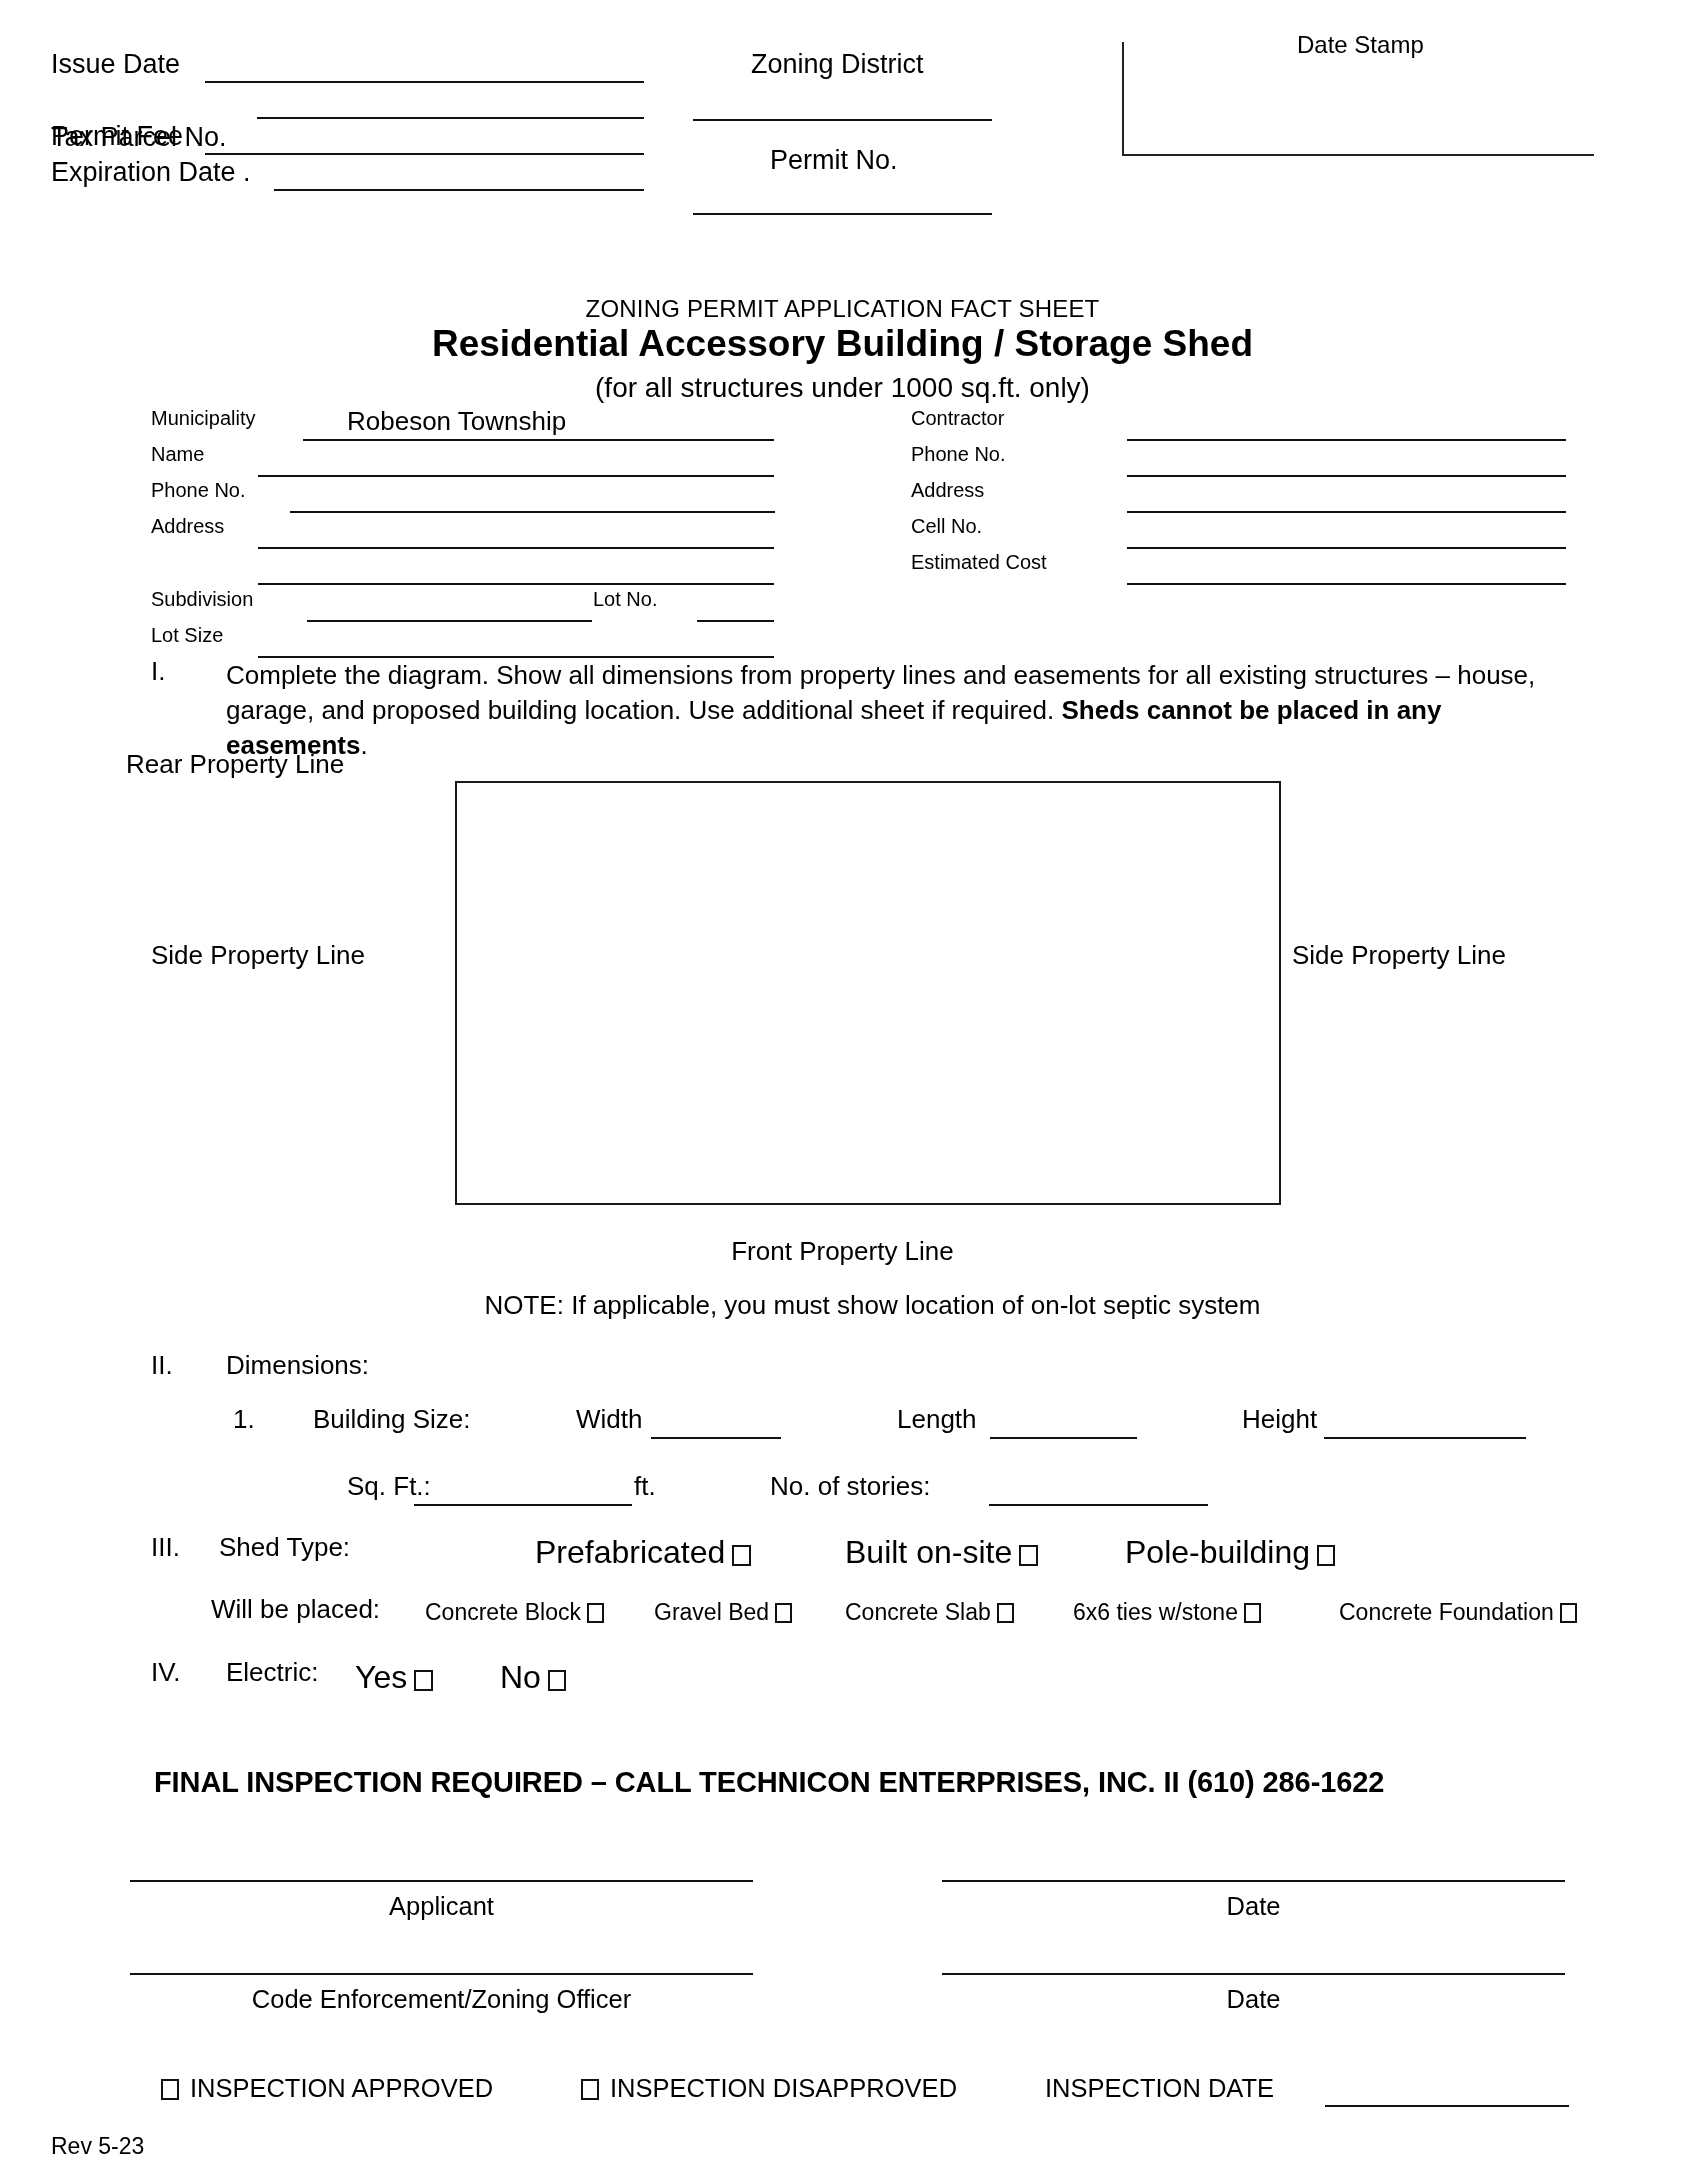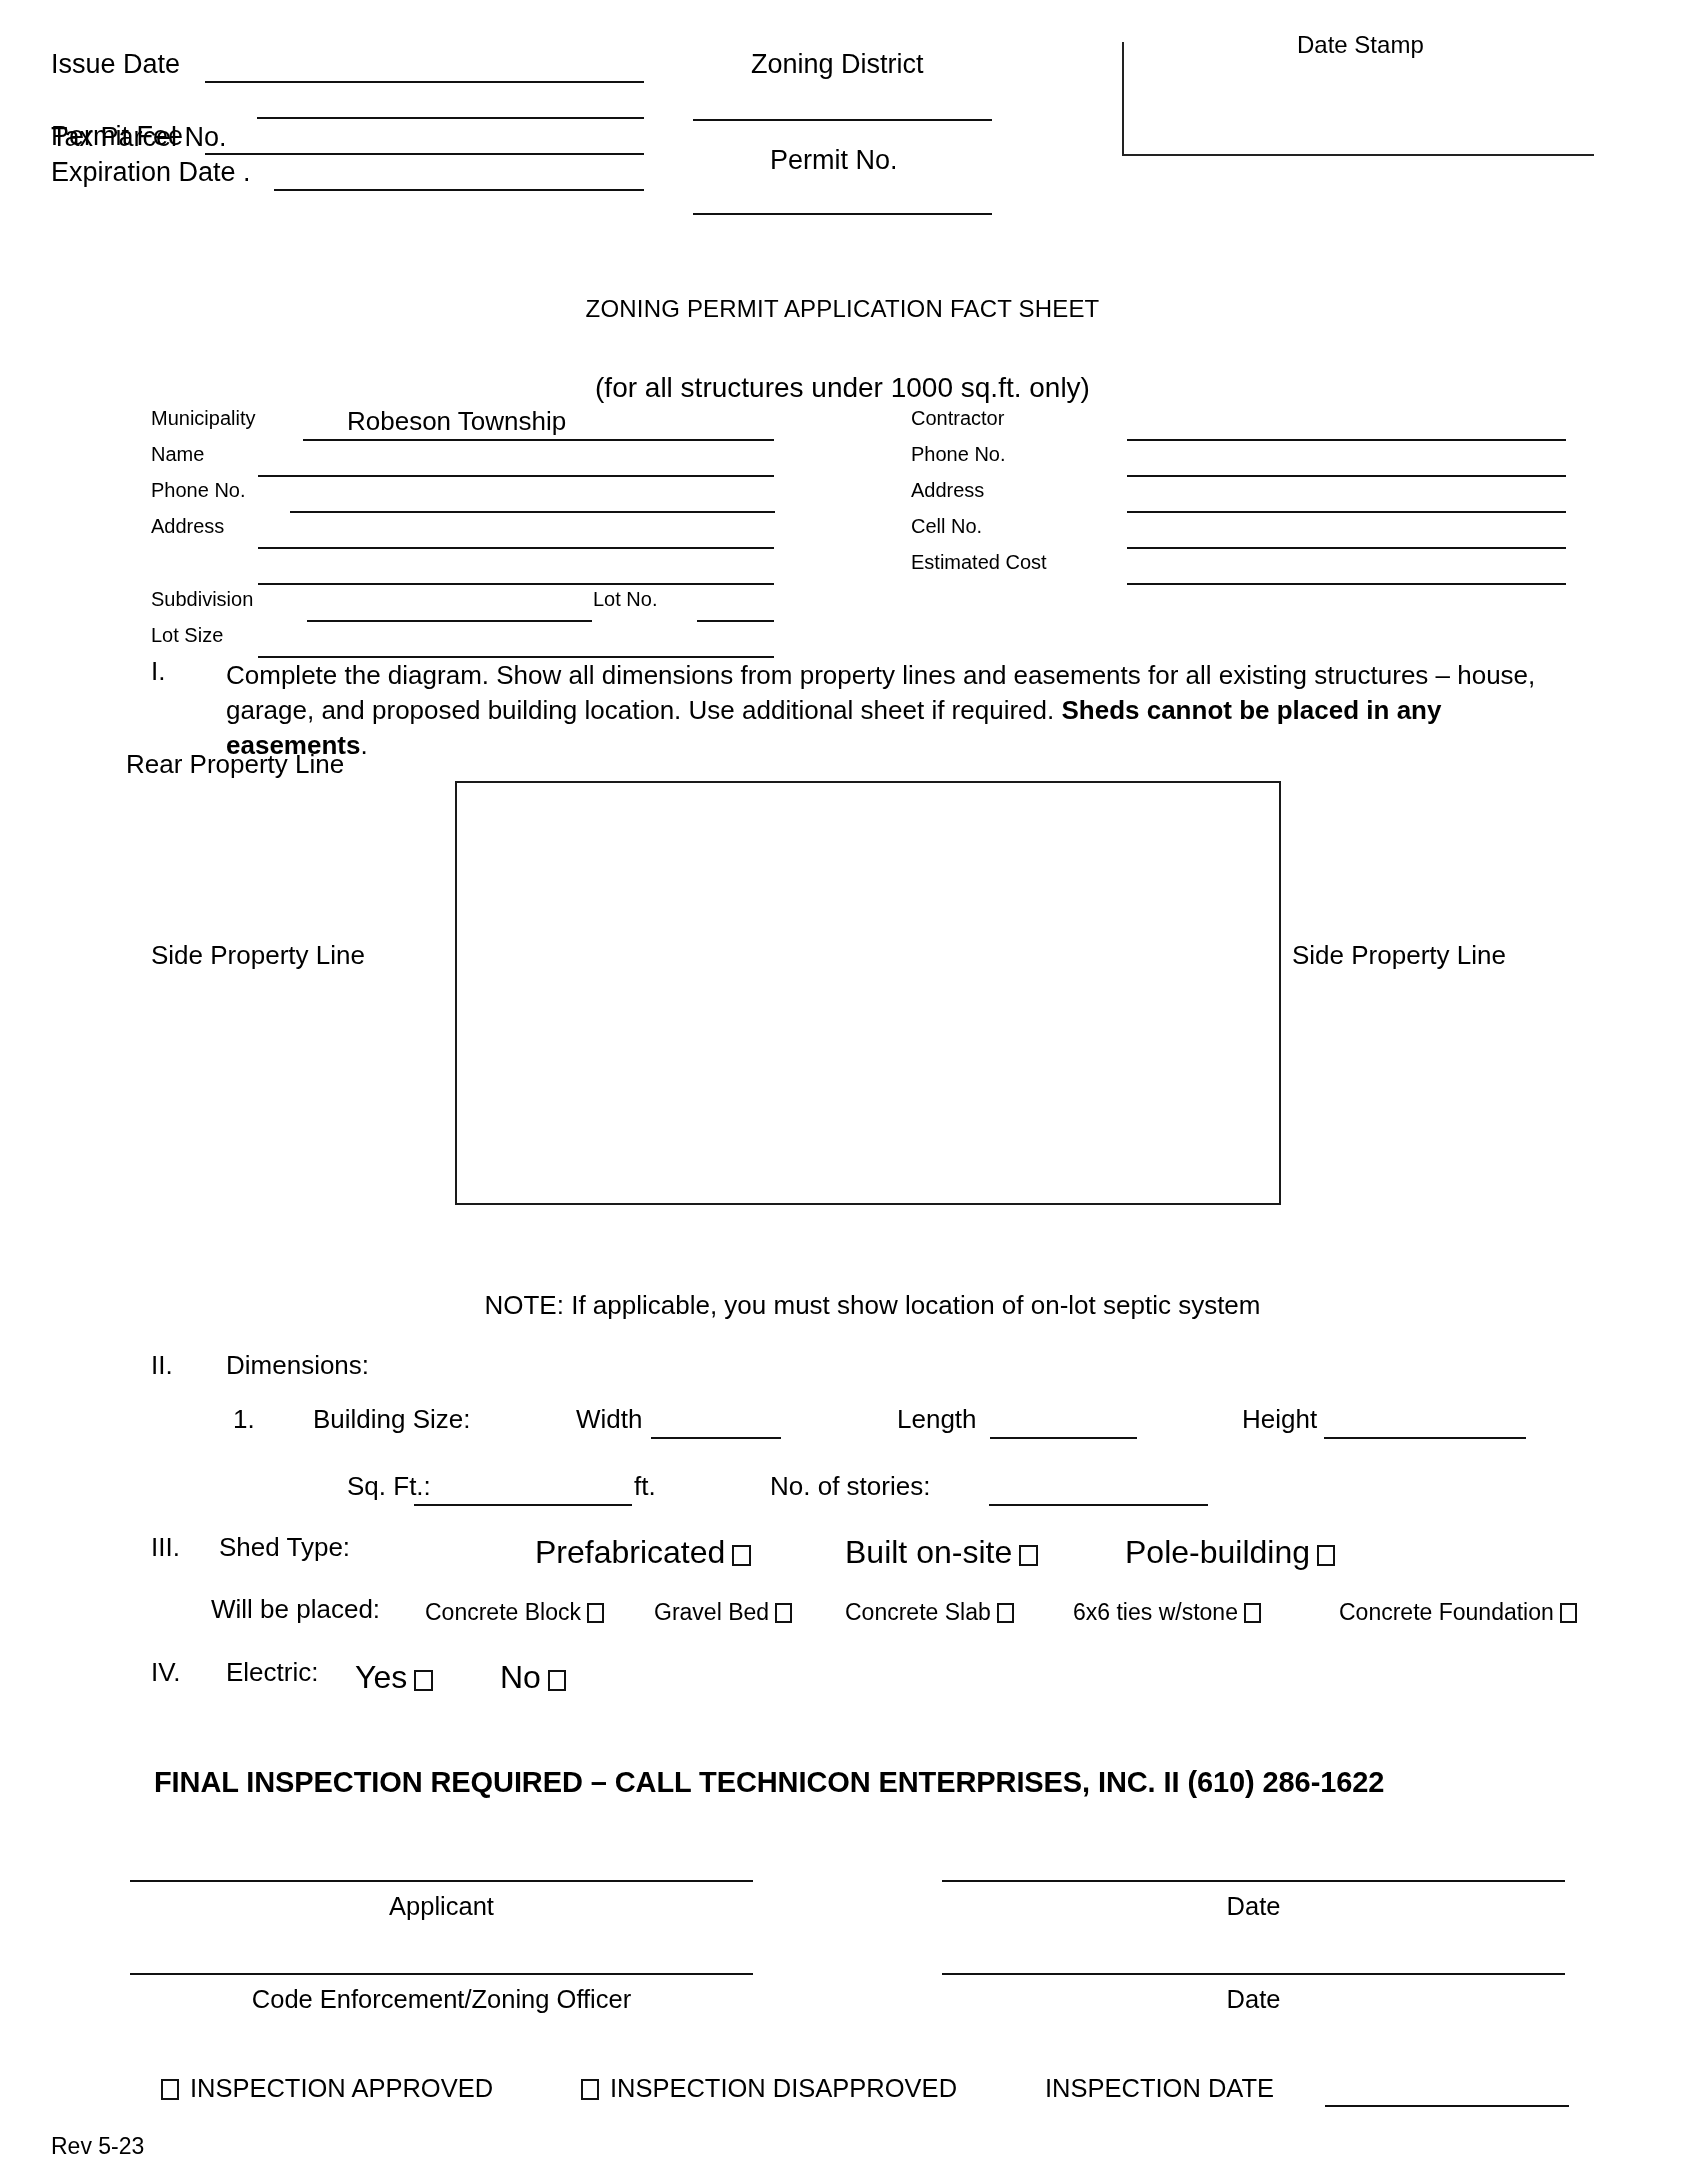--- a/index.html
+++ b/index.html
@@ -160,20 +160,21 @@
     <div class="rule" style="left:693px; top:119px; width:299px;"></div>
 
     <div class="abs txt mid-label" style="left:770px; top:147px;">Permit No.</div>
     <div class="rule" style="left:693px; top:213px; width:299px;"></div>
   </div>
 
   <div id="stamp-box"></div>
   <div class="abs txt stamp-label" style="left:1297px; top:33px;">Date Stamp</div>
 
   <div id="kicker">ZONING PERMIT APPLICATION FACT SHEET</div>
+  <div id="title">Residential Accessory Building / Storage Shed</div>
   <div id="subtitle">(for all structures under 1000 sq.ft. only)</div>
 
   <div>
     <div class="abs txt field-label" style="left:151px; top:408px;">Municipality</div>
     <div class="abs txt field-value" style="left:347px; top:408px;">Robeson Township</div>
     <div class="rule" style="left:303px; top:439px; width:471px;"></div>
 
     <div class="abs txt field-label" style="left:151px; top:444px;">Name</div>
     <div class="rule" style="left:258px; top:475px; width:516px;"></div>
 
@@ -213,20 +214,21 @@
   <div class="abs txt sec-num" style="left:151px; top:658px;">I.</div>
   <div id="sec1-text"><span>Complete the diagram.  Show all dimensions from property lines and easements for all existing structures – house, garage, and proposed building location. Use additional sheet if required.  </span><span class="bold">Sheds cannot be placed in any easements</span><span>.</span></div>
 
   <div class="abs txt diagram-label" style="left:126px; top:751px;">Rear Property Line</div>
 
   <div id="diagram-box"></div>
 
   <div class="abs txt diagram-label" style="left:151px; top:942px;">Side Property Line</div>
   <div class="abs txt diagram-label" style="left:1292px; top:942px;">Side Property Line</div>
 
+  <div class="abs txt diagram-label" style="left:0; top:1238px; width:1685px; text-align:center;">Front Property Line</div>
   <div class="abs txt diagram-label" style="left:0; top:1292px; width:1685px; text-align:center;margin-left:30px;">NOTE:  If applicable, you must show location of on-lot septic system</div>
 
   <div class="abs txt sec-num" style="left:151px; top:1352px;">II.</div>
   <div class="abs txt sec-body" style="left:226px; top:1352px;">Dimensions:</div>
 
   <div class="abs txt sec-body" style="left:233px; top:1406px;">1.</div>
   <div class="abs txt sec-body" style="left:313px; top:1406px;">Building Size:</div>
 
   <div class="abs txt sec-body" style="left:576px; top:1406px;">Width</div>
   <div class="rule" style="left:651px; top:1437px; width:130px;"></div>

